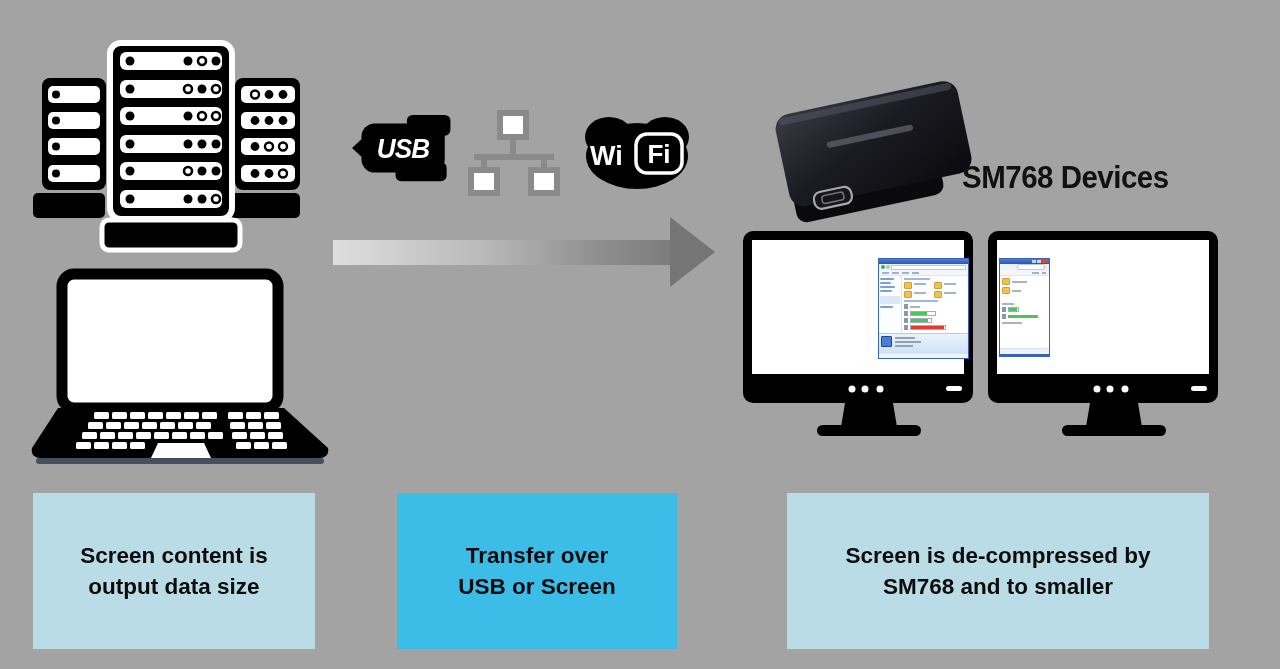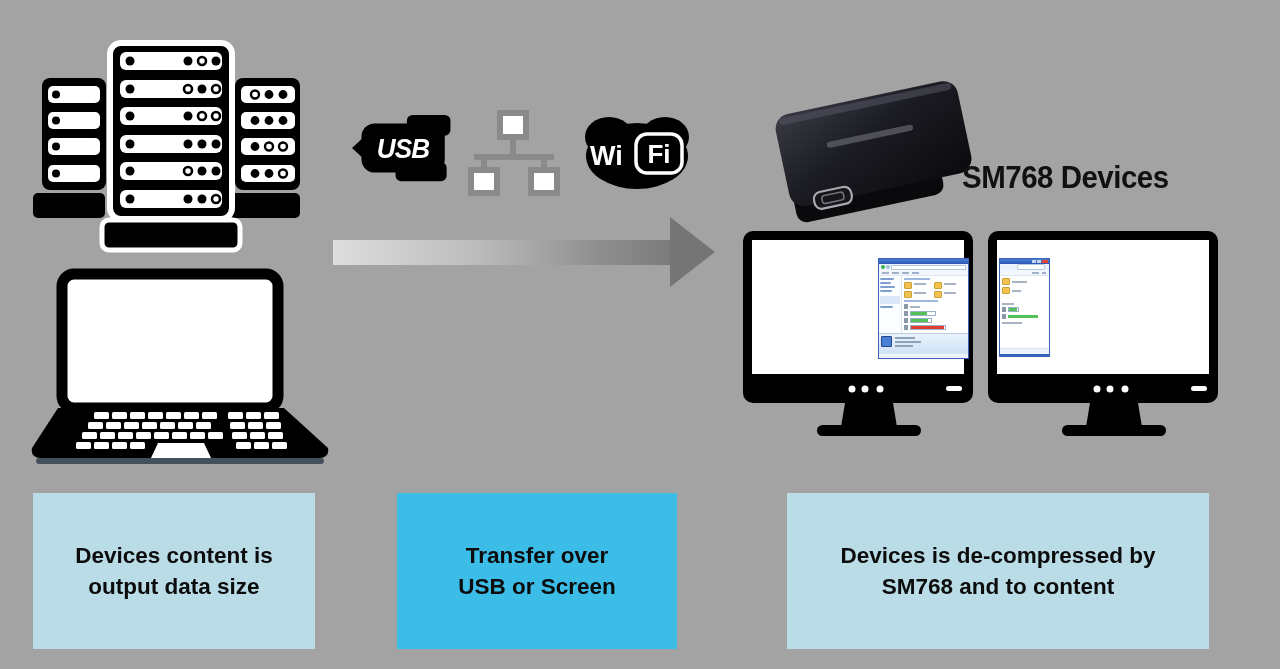--- a/index.html
+++ b/index.html
@@ -413,25 +413,25 @@
         <div class="drv">
           <span class="fdash" style="width:20px"></span>
         </div>
       </div>
       <div class="xp-status" style="height:5px"></div>
       <div class="xp-foot"></div>
     </div>
   </div>
 
   <div class="cap cap-light" id="cap1">
-    <span>Devices content is</span>
+    <span>Screen content is</span>
     <span>output data size</span>
   </div>
   <div class="cap cap-accent" id="cap2">
     <span>Transfer over</span>
     <span>USB or Screen</span>
   </div>
   <div class="cap cap-light" id="cap3">
-    <span>Devices is de-compressed by</span>
-    <span>SM768 and to content</span>
+    <span>Screen is de-compressed by</span>
+    <span>SM768 and to smaller</span>
   </div>
 
 </div>
 
 </body></html>

